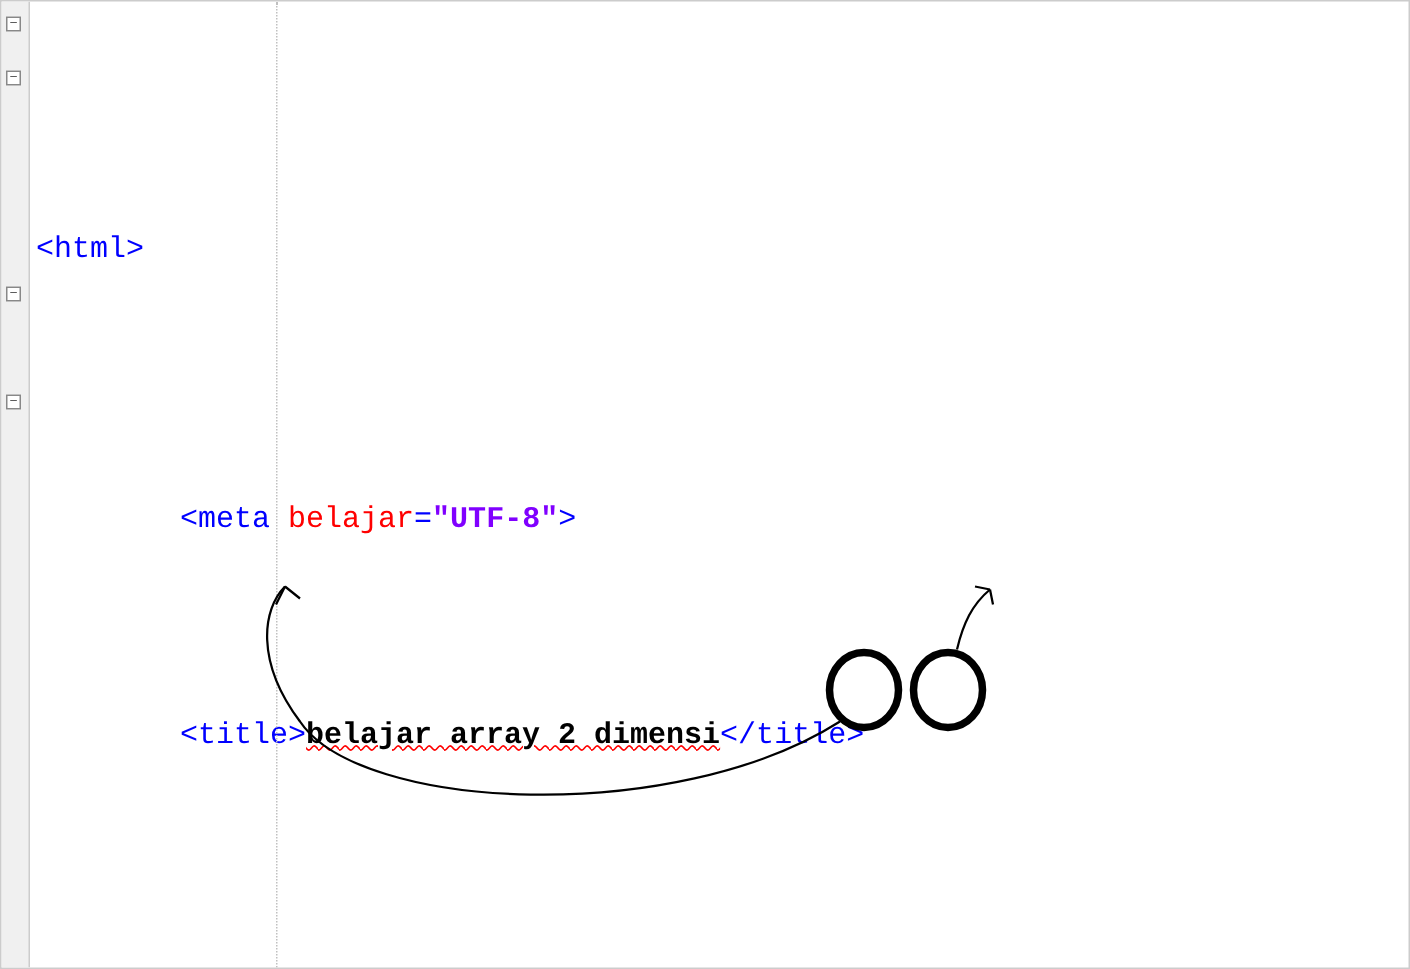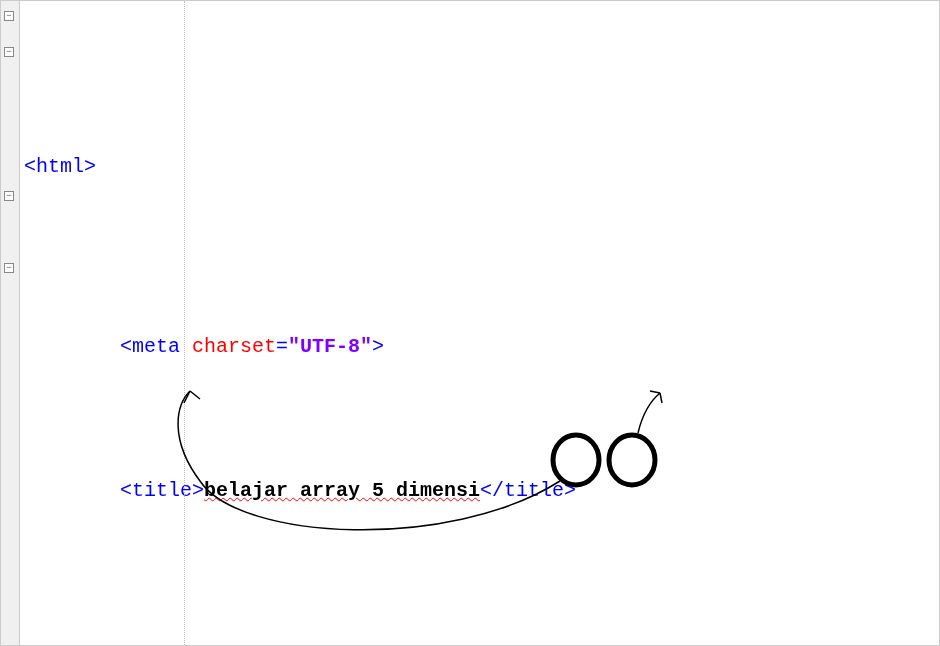--- a/index.html
+++ b/index.html
@@ -82,23 +82,23 @@
     <div class="fold minus" style="top:46px"></div>
     <div class="fold minus" style="top:190px"></div>
     <div class="fold minus" style="top:262px"></div>
   </div>
   <div class="code">
     <div class="indent-guide" style="left:164px"></div>
 
     <div class="line"><span class="tag">&lt;html&gt;</span></div>
 
 
-    <div class="line">        <span class="tag">&lt;meta</span> <span class="attr">charset</span><span class="tag">=</span><span class="val">"UTF-8"</span><span class="tag">&gt;</span></div>
+    <div class="line">        <span class="tag">&lt;meta</span> <span class="attr">belajar</span><span class="tag">=</span><span class="val">"UTF-8"</span><span class="tag">&gt;</span></div>
 
-    <div class="line">        <span class="tag">&lt;title&gt;</span><span class="txt squig">belajar array 5 dimensi</span><span class="tag">&lt;/title&gt;</span></div>
+    <div class="line">        <span class="tag">&lt;title&gt;</span><span class="txt squig">belajar array 2 dimensi</span><span class="tag">&lt;/title&gt;</span></div>
 
     
 
     
 
     
 
     
 
     

